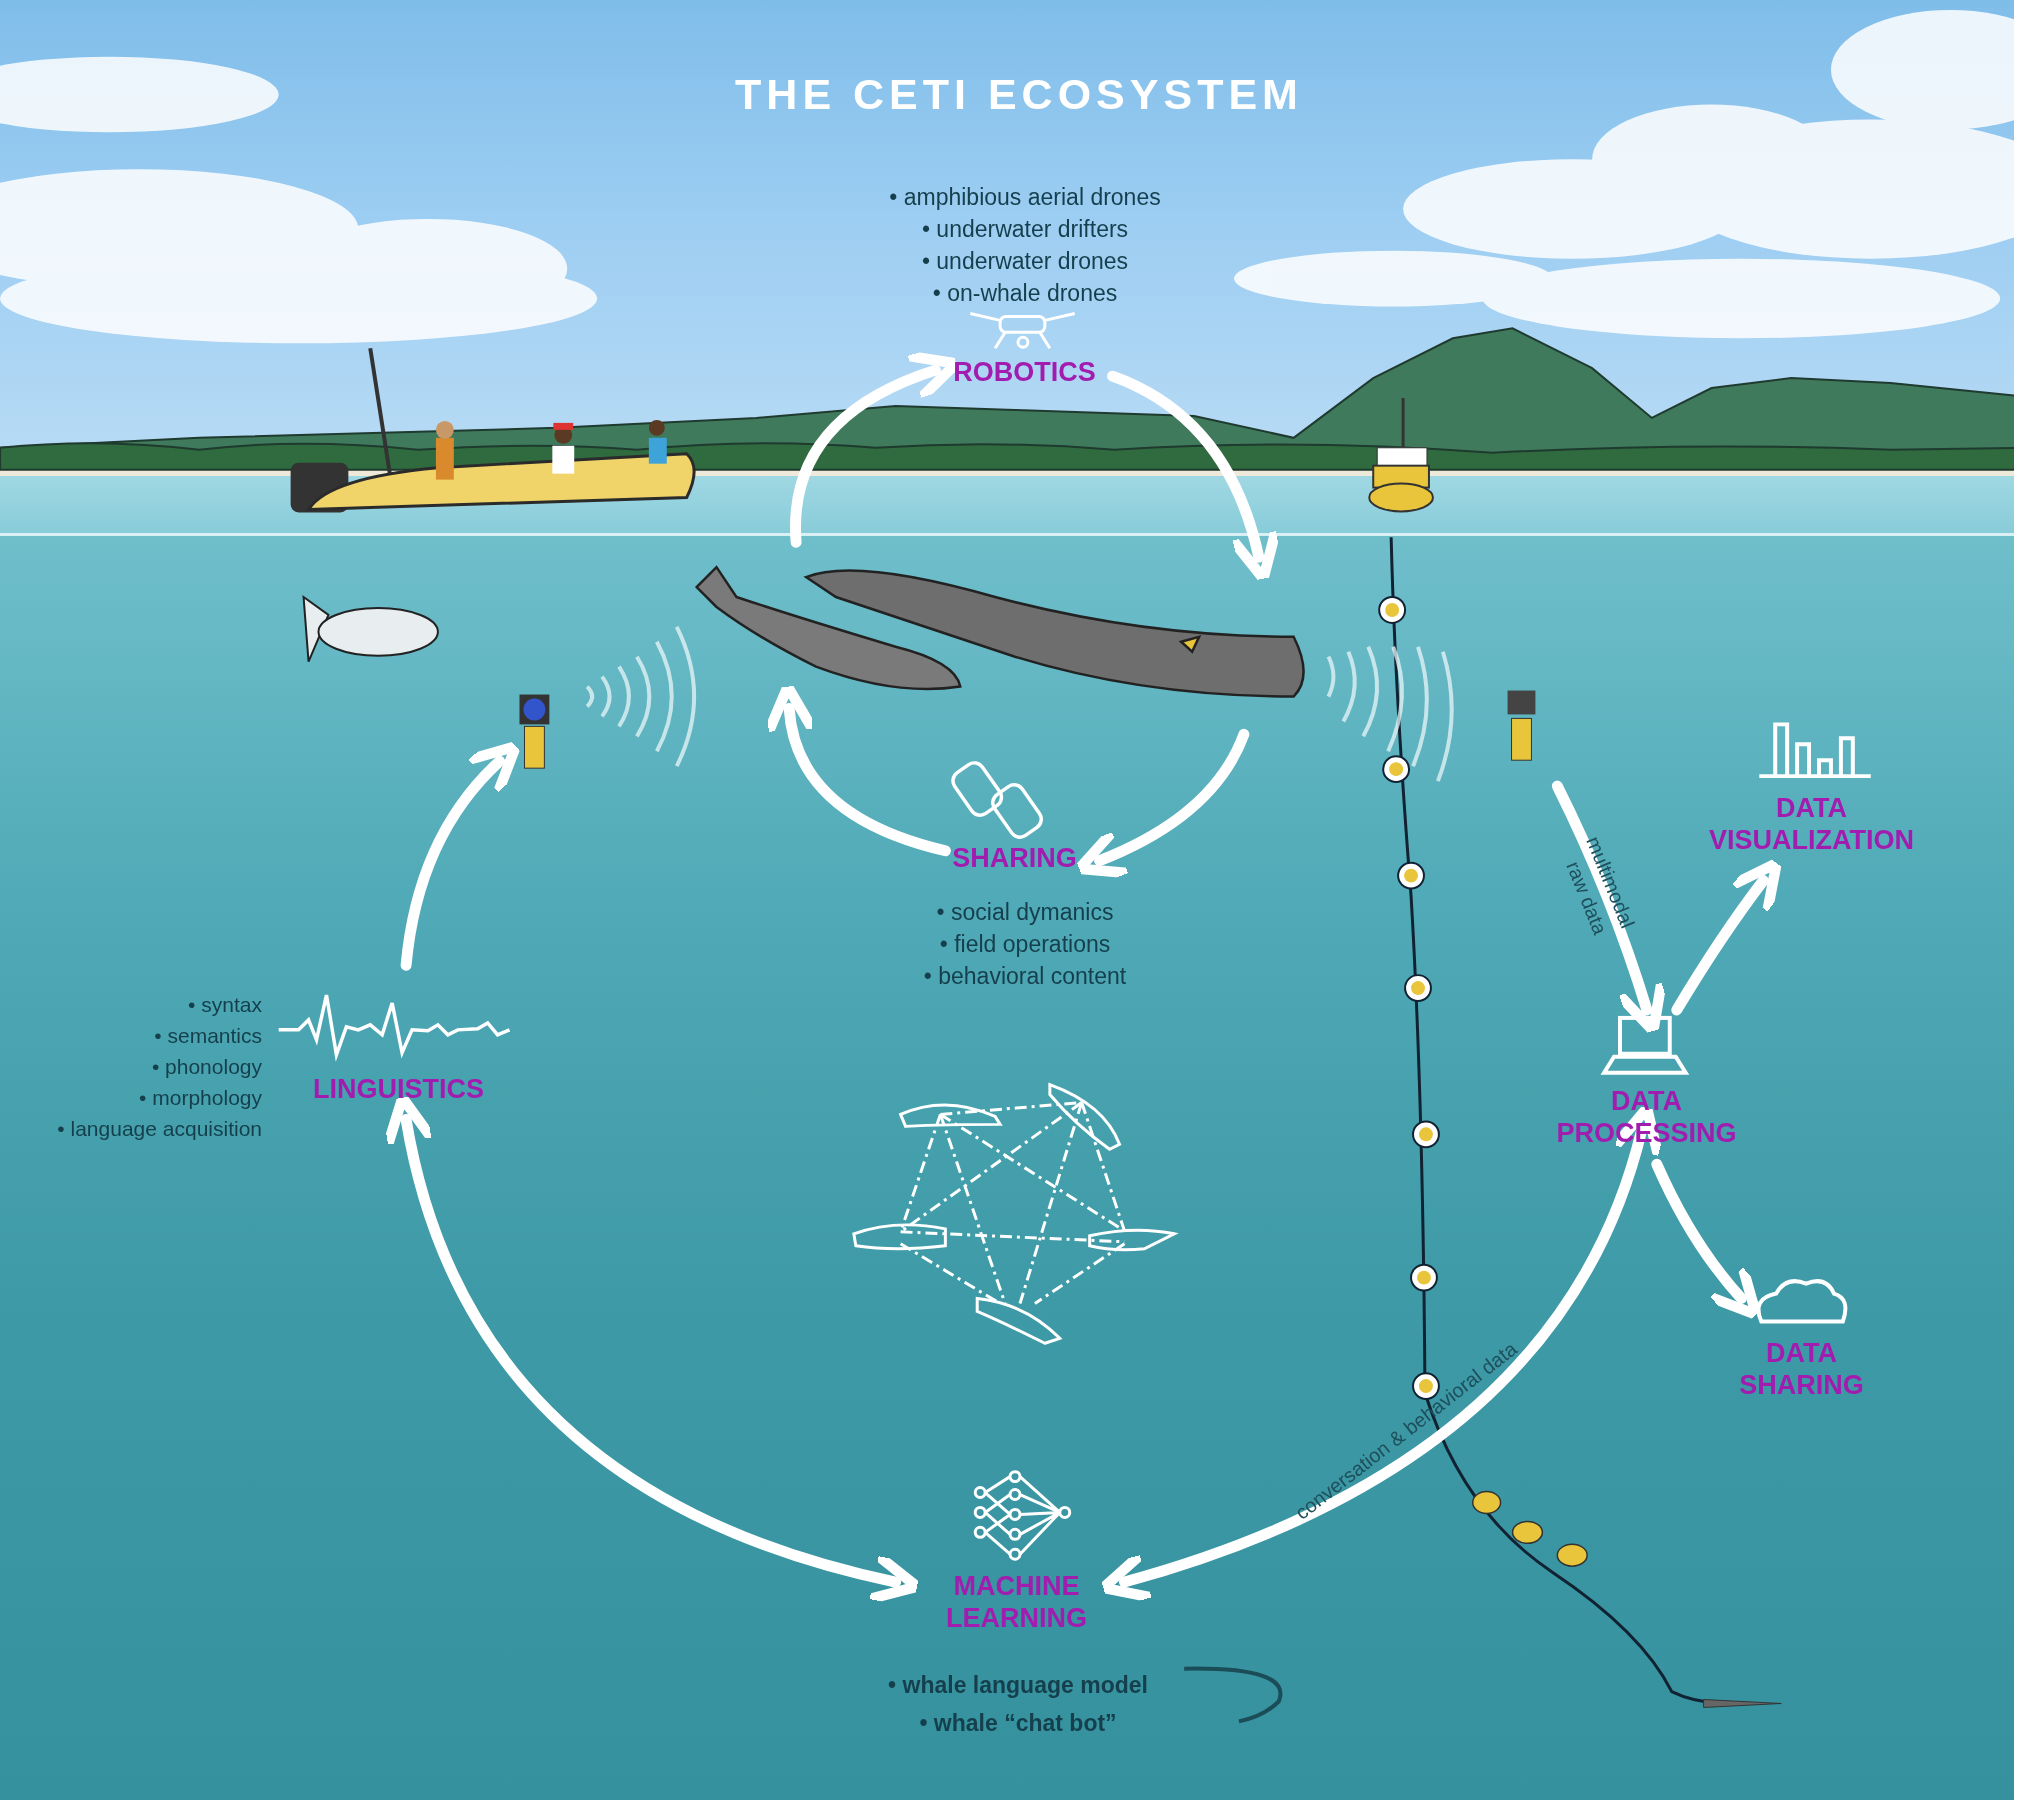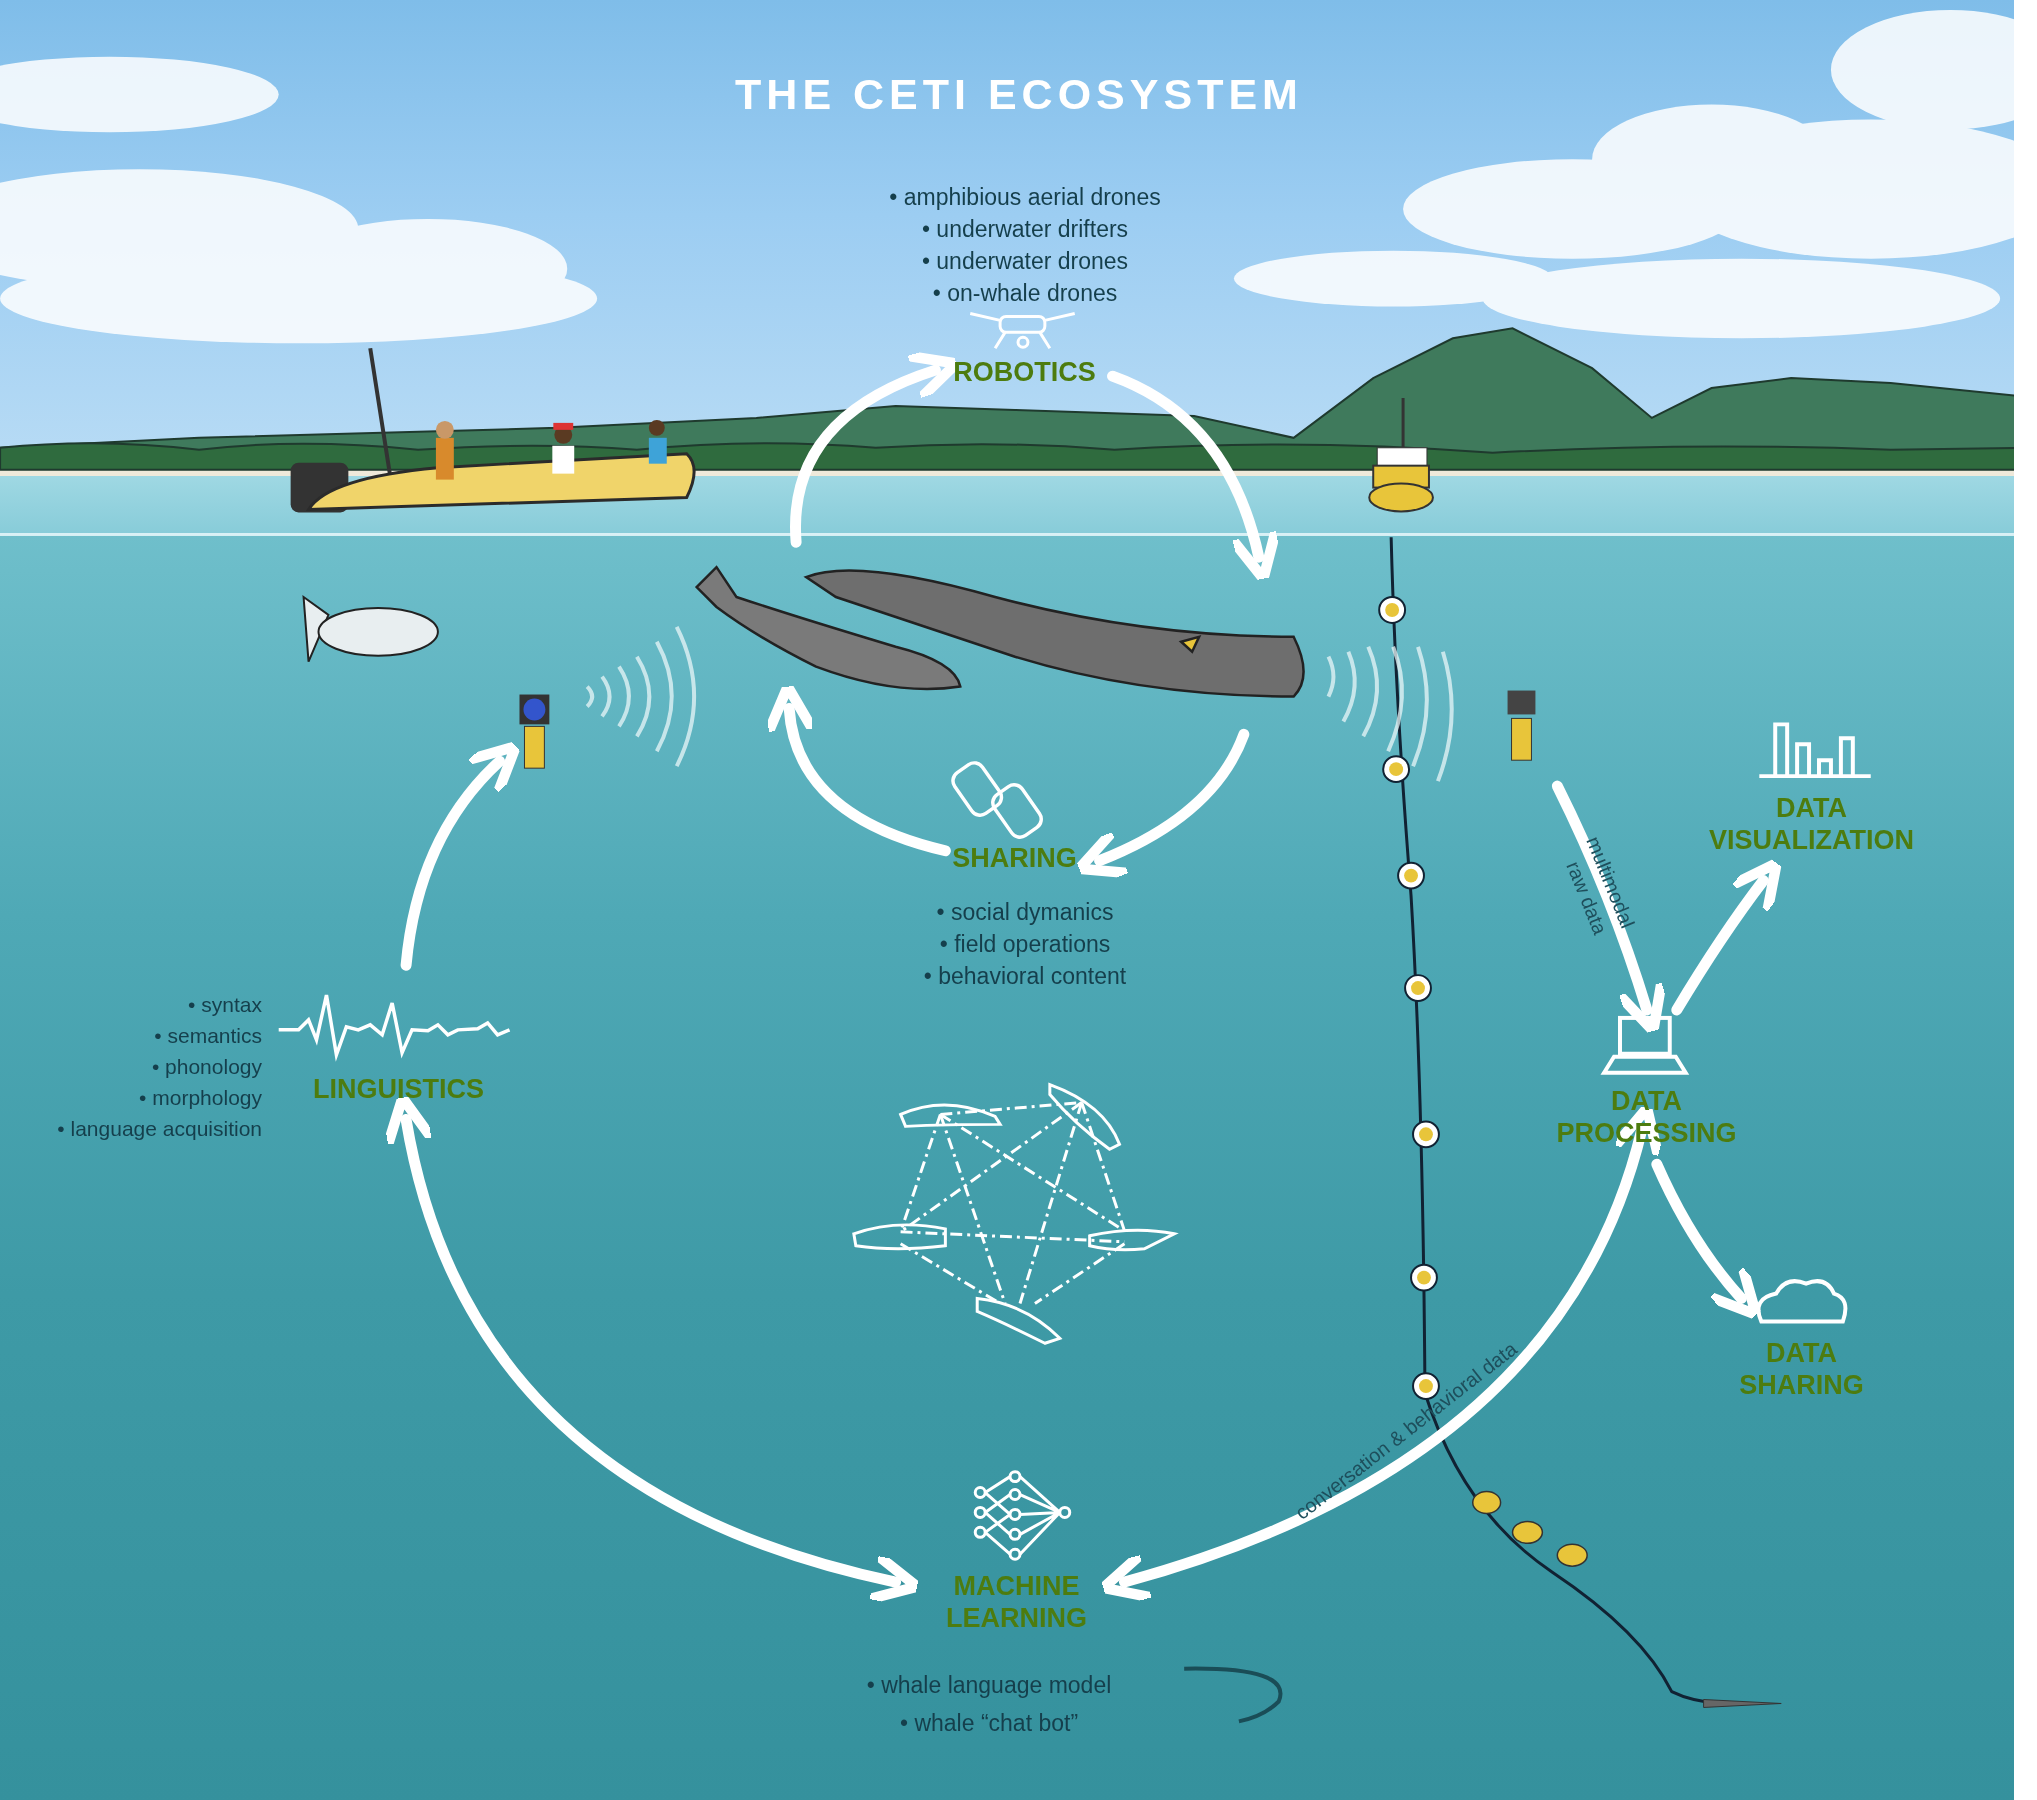--- a/index.html
+++ b/index.html
@@ -10,21 +10,21 @@
   .water{position:absolute;left:0;top:535px;width:2038px;height:1266px;background:linear-gradient(180deg,#6fbfcb 0%,#4fa9b6 30%,#3e9aa6 60%,#35919d 100%);}
   .surface-line{position:absolute;left:0;top:533px;width:2038px;height:3px;background:#e8f7fa;opacity:.85;}
   .beach{position:absolute;left:0;top:470px;width:2038px;height:10px;background:#efe9da;}
   svg.art{position:absolute;left:0;top:0;}
   .title{position:absolute;left:0;width:2038px;top:70px;text-align:center;color:#fff;font-weight:700;font-size:43px;letter-spacing:5px;}
   .bullets{position:absolute;color:#153f4c;font-size:23px;line-height:32px;margin-top:8px;}
   .bullets.center{text-align:center;}
   .bullets.right{text-align:right;}
   .bullets.left{text-align:left;}
   .bullets div::before{content:"• ";}
-  .label{position:absolute;color:#4d7c0f;font-weight:700;font-size:27px;line-height:32px;text-align:center;}
+  .label{position:absolute;color:#a21caf;font-weight:700;font-size:27px;line-height:32px;text-align:center;}
   .rot{position:absolute;color:#1e4f5c;font-size:20px;white-space:nowrap;transform-origin:left center;}
 </style>
 </head>
 <body>
 
 <div class="scene">
   <div class="sky"></div>
   <div class="beach"></div>
   <div class="water-surface"></div>
   <div class="water"></div>
@@ -249,21 +249,21 @@
 
   <div class="label" style="left:1692px;top:1337px;width:219px;">
     <div>DATA</div>
     <div>SHARING</div>
   </div>
 
   <div class="label" style="left:907px;top:1570px;width:219px;">
     <div>MACHINE</div>
     <div>LEARNING</div>
   </div>
-  <div class="bullets center" style="left:790px;top:1658px;width:398px;line-height:38px;">
+  <div class="bullets center" style="left:819px;top:1658px;width:398px;line-height:38px;font-weight:bold;">
     <div>whale language model</div>
     <div>whale “chat bot”</div>
   </div>
 
   <div class="rot" style="left:1592px;top:826px;transform:rotate(68deg);">multimodal</div>
   <div class="rot" style="left:1572px;top:851px;transform:rotate(68deg);">raw data</div>
   <div class="rot" style="left:1298px;top:1504px;transform:rotate(-38deg);">conversation &amp; behavioral data</div>
 </div>
 
 

